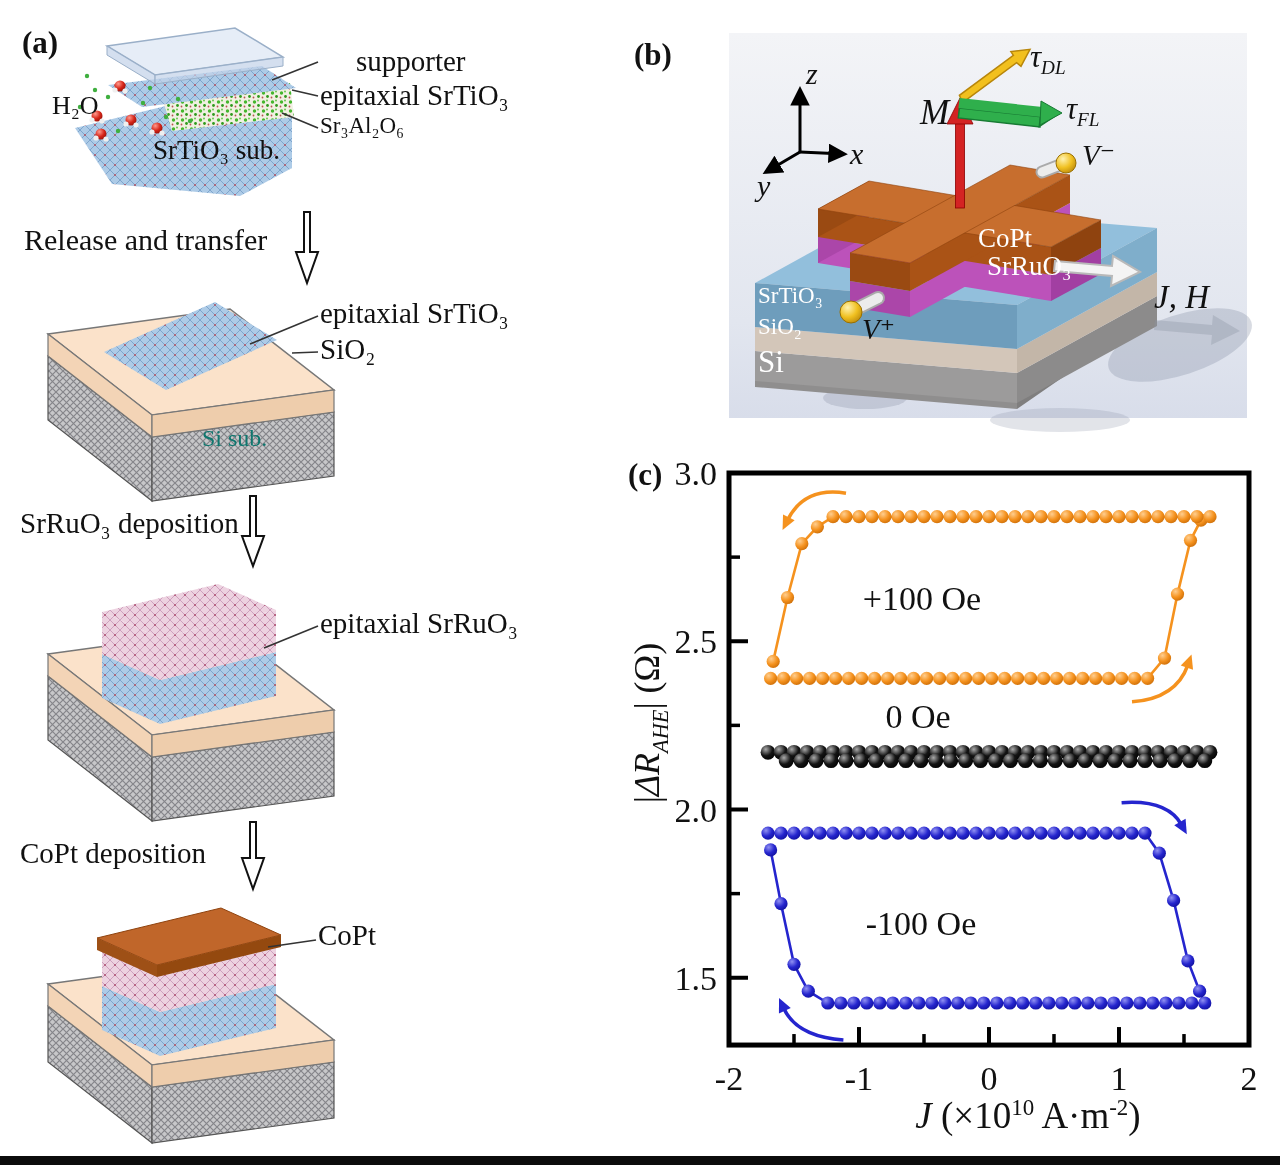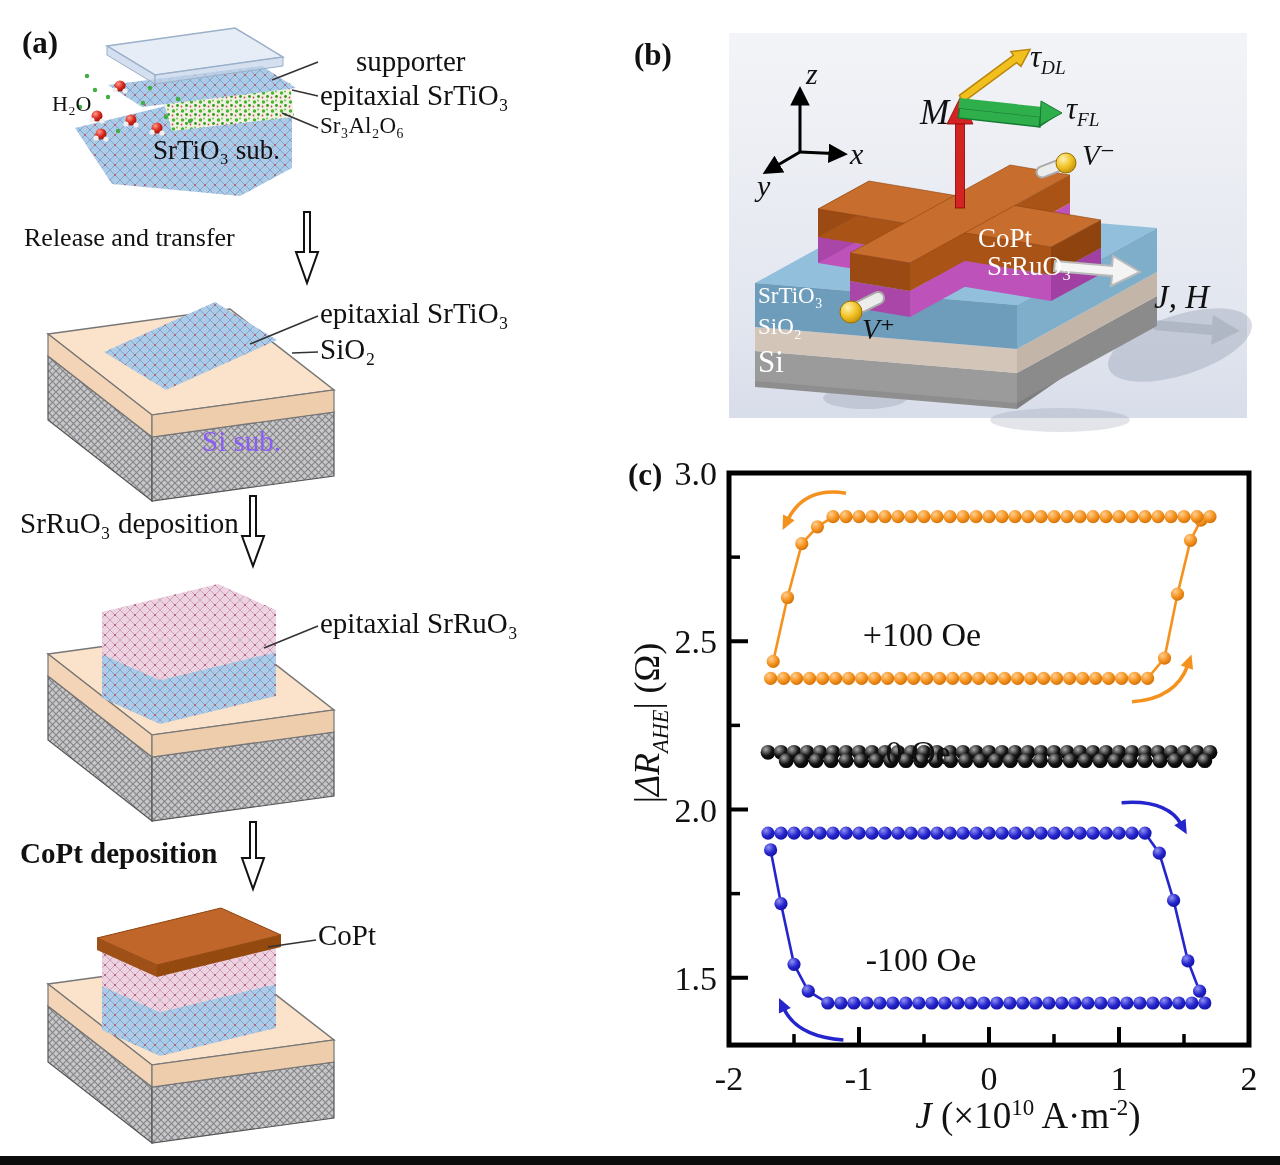--- a/index.html
+++ b/index.html
@@ -6,21 +6,21 @@
   body{width:1280px;height:1165px;position:relative;overflow:hidden;
        font-family:"Liberation Serif","DejaVu Serif",serif;color:#111;}
   svg{position:absolute;left:0;top:0;}
   .lbl{position:absolute;white-space:nowrap;line-height:1.08;color:#111;}
   .tag{font-weight:bold;font-size:31px;}
   .it{font-style:italic;}
   .white{color:#ffffff;}
   sub,sup{font-size:62%;}
   .tau{font-style:italic;font-size:31px;}
   .tau sub{text-align:center;}
-  .center{transform:translate(-50%,-50%);margin-top:36px;}
+  .center{transform:translate(-50%,-50%);}
   .ylab{position:absolute;left:650px;top:723px;transform:translate(-50%,-50%) rotate(-90deg);
         font-size:36px;white-space:nowrap;}
   .xlab{position:absolute;left:1028px;top:1094px;transform:translateX(-50%);font-size:37px;}
   .serieslbl{font-size:34px;}
   .bottom-bar{position:absolute;left:0;top:1156px;width:1280px;height:9px;background:#0c0c0c;}
 </style>
 </head>
 <body>
 
 <svg width="1280" height="1165" viewBox="0 0 1280 1165">
@@ -495,32 +495,32 @@
         <circle cx="770.6" cy="849.9" r="6.6" fill="url(#sph2)"></circle>
         <path d="M1121.6,802.77Q1167.1,799.4050000000001 1181.4,824.6424999999999" fill="none" stroke="#2525CE" stroke-width="3.5"></path>
         <polygon points="1186.8227794845577,834.2129473595469 1174.265795791752,825.2367476882713 1185.5763244893985,818.8280082974303" fill="#2525CE"></polygon>
         <path d="M843.4,1040.0025Q796.6,1036.6375 783.6,1008.0350000000001" fill="none" stroke="#2525CE" stroke-width="3.5"></path>
         <polygon points="779.0484973473013,998.0208188750914 790.7587895700002,1008.0766160120169 778.9238482405627,1013.4556646015698" fill="#2525CE"></polygon>
       </g>
     </g>
 </svg>
 
 <div class="lbl tag" style="left:22px;top:26px;">(a)</div>
-<div class="lbl" style="left:52px;top:92px;font-size:22px;">H₂O</div>
+<div class="lbl" style="left:52px;top:92px;font-size:26px;">H₂O</div>
 <div class="lbl" style="left:320px;top:46px;font-size:29px;margin-left:36px;">supporter</div>
 <div class="lbl" style="left:320px;top:80px;font-size:29px;">epitaxial SrTiO₃</div>
 <div class="lbl" style="left:320px;top:114px;font-size:23px;">Sr₃Al₂O₆</div>
 <div class="lbl" style="left:153px;top:136px;font-size:27px;">SrTiO₃ sub.</div>
-<div class="lbl" style="left:24px;top:224px;font-size:26px;">Release and transfer</div>
+<div class="lbl" style="left:24px;top:224px;font-size:30px;">Release and transfer</div>
 <div class="lbl" style="left:320px;top:298px;font-size:29px;">epitaxial SrTiO₃</div>
 <div class="lbl" style="left:320px;top:334px;font-size:29px;">SiO₂</div>
-<div class="lbl" style="left:202px;top:426px;font-size:29px;color:#8b5cf6;">Si sub.</div>
+<div class="lbl" style="left:202px;top:426px;font-size:24px;color:#0f766e;">Si sub.</div>
 <div class="lbl" style="left:20px;top:508px;font-size:29px;text-align:right;">SrRuO₃ deposition</div>
 <div class="lbl" style="left:320px;top:608px;font-size:29px;">epitaxial SrRuO₃</div>
-<div class="lbl" style="left:20px;top:838px;font-size:29px;font-weight:bold;">CoPt deposition</div>
+<div class="lbl" style="left:20px;top:838px;font-size:29px;">CoPt deposition</div>
 <div class="lbl" style="left:318px;top:920px;font-size:29px;">CoPt</div>
 
 <div class="lbl tag" style="left:634px;top:38px;">(b)</div>
 <div class="lbl it" style="left:806px;top:58px;font-size:30px;">z</div>
 <div class="lbl it" style="left:850px;top:138px;font-size:30px;">x</div>
 <div class="lbl it" style="left:757px;top:170px;font-size:30px;">y</div>
 <div class="lbl it" style="left:920px;top:94px;font-size:35px;">M</div>
 <div class="lbl tau" style="left:1030px;top:40px;"><i>τ</i><sub>DL</sub></div>
 <div class="lbl tau" style="left:1066px;top:92px;"><i>τ</i><sub>FL</sub></div>
 <div class="lbl it" style="left:1082px;top:140px;font-size:29px;">V⁻</div>

